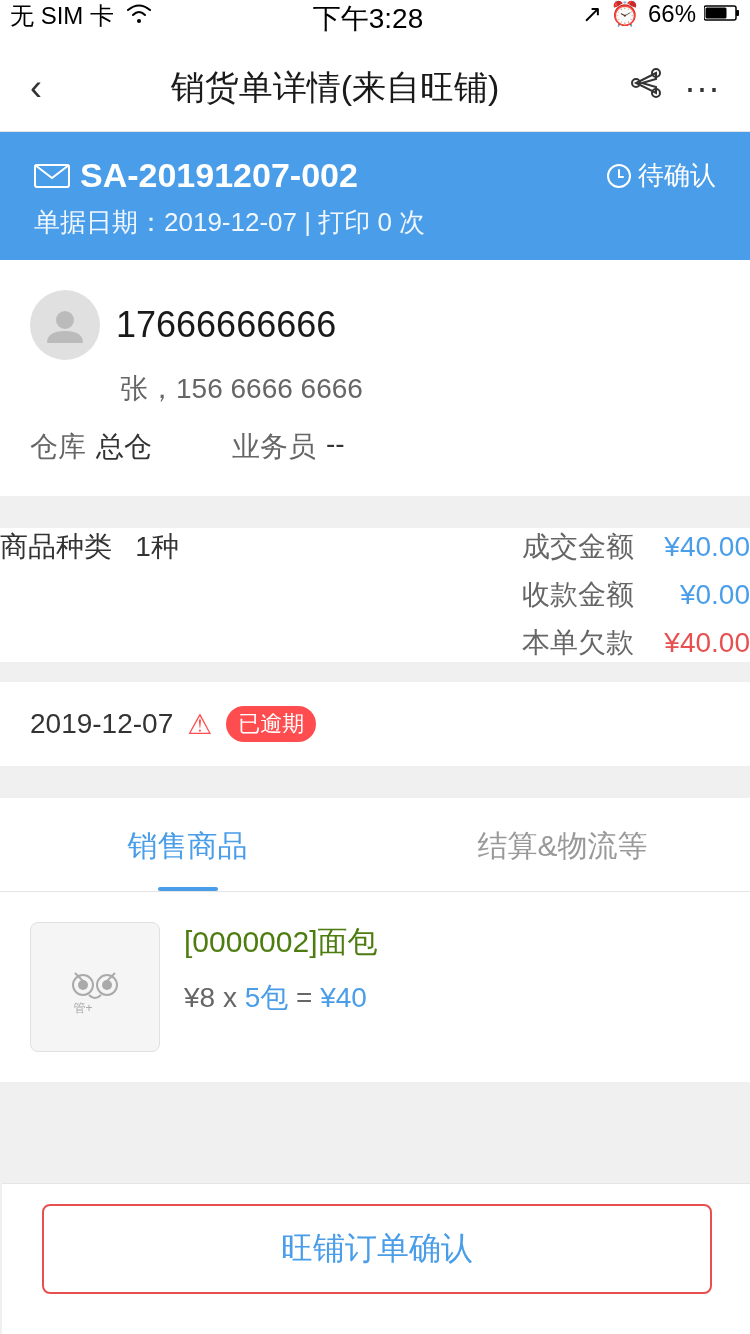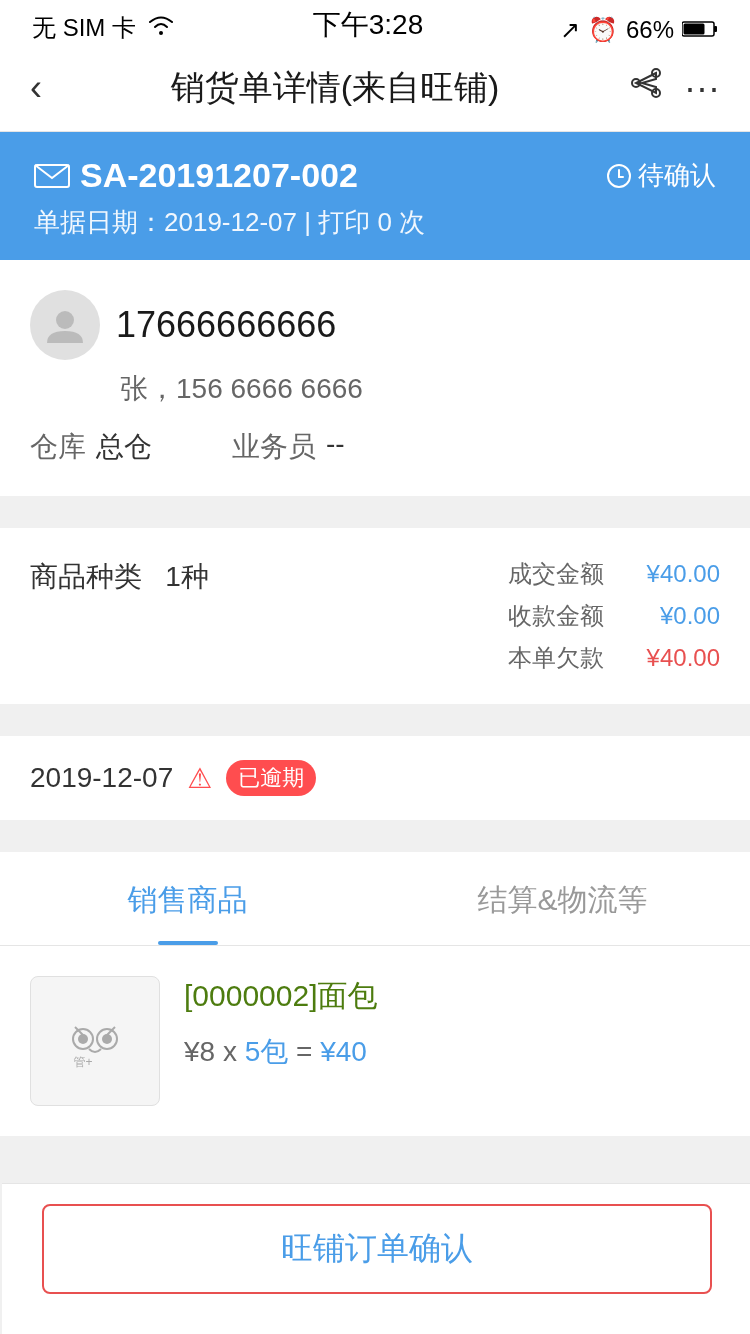--- a/index.html
+++ b/index.html
@@ -12,23 +12,23 @@
       font-size: 28px;
       color: #333;
     }
 
     
     .status-bar {
       width: 100%;
       height: 44px;
       background: #fff;
       display: flex;
-      align-items: flex-end;
+      align-items: flex-start;
       justify-content: space-between;
-      padding: 0 32px;
+      padding: 0 10px;
       font-size: 24px;
       color: #000;
     }
     .status-bar-left { display: flex; align-items: center; gap: 10px; }
     .status-bar-center { font-weight: 500; font-size: 28px; }
     .status-bar-right { display: flex; align-items: center; gap: 8px; font-size: 24px; }
 
     
     .nav-bar {
       width: 100%;
@@ -132,30 +132,29 @@
       gap: 80px;
       font-size: 28px;
       color: #333;
     }
     .customer-meta-item { display: flex; gap: 10px; }
     .meta-label { color: #666; }
 
     
     .amount-section {
       background: #fff;
-      padding: 30px;
-      margin-bottom: 16px;
+      margin-bottom: 4px;
       display: flex;
       justify-content: space-between;
       align-items: flex-start;
     }
     .product-count { font-size: 28px; color: #333; }
     .product-count span { color: #333; }
     .amount-detail { display: flex; flex-direction: column; gap: 10px; text-align: right; }
-    .amount-row { display: flex; justify-content: flex-end; align-items: center; gap: 16px; font-size: 24px; }
+    .amount-row { display: flex; justify-content: flex-end; align-items: center; gap: 16px; font-size: 28px; }
     .amount-label { color: #666; }
     .amount-value { color: #4a9de8; min-width: 100px; text-align: right; }
     .amount-value.red { color: #e85050; }
 
     
     .due-section {
       background: #fff;
       padding: 24px 30px;
       margin-bottom: 16px;
       font-size: 28px;

